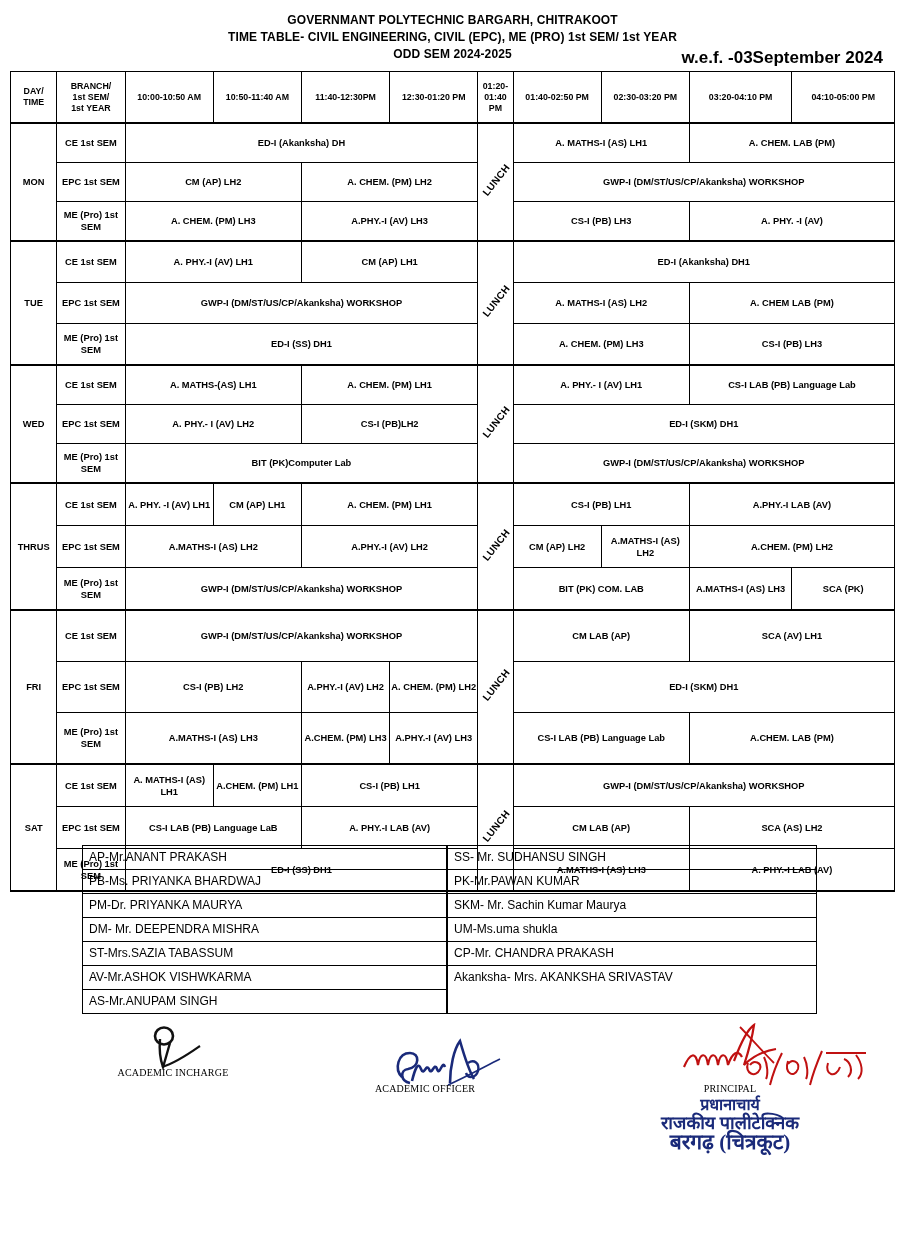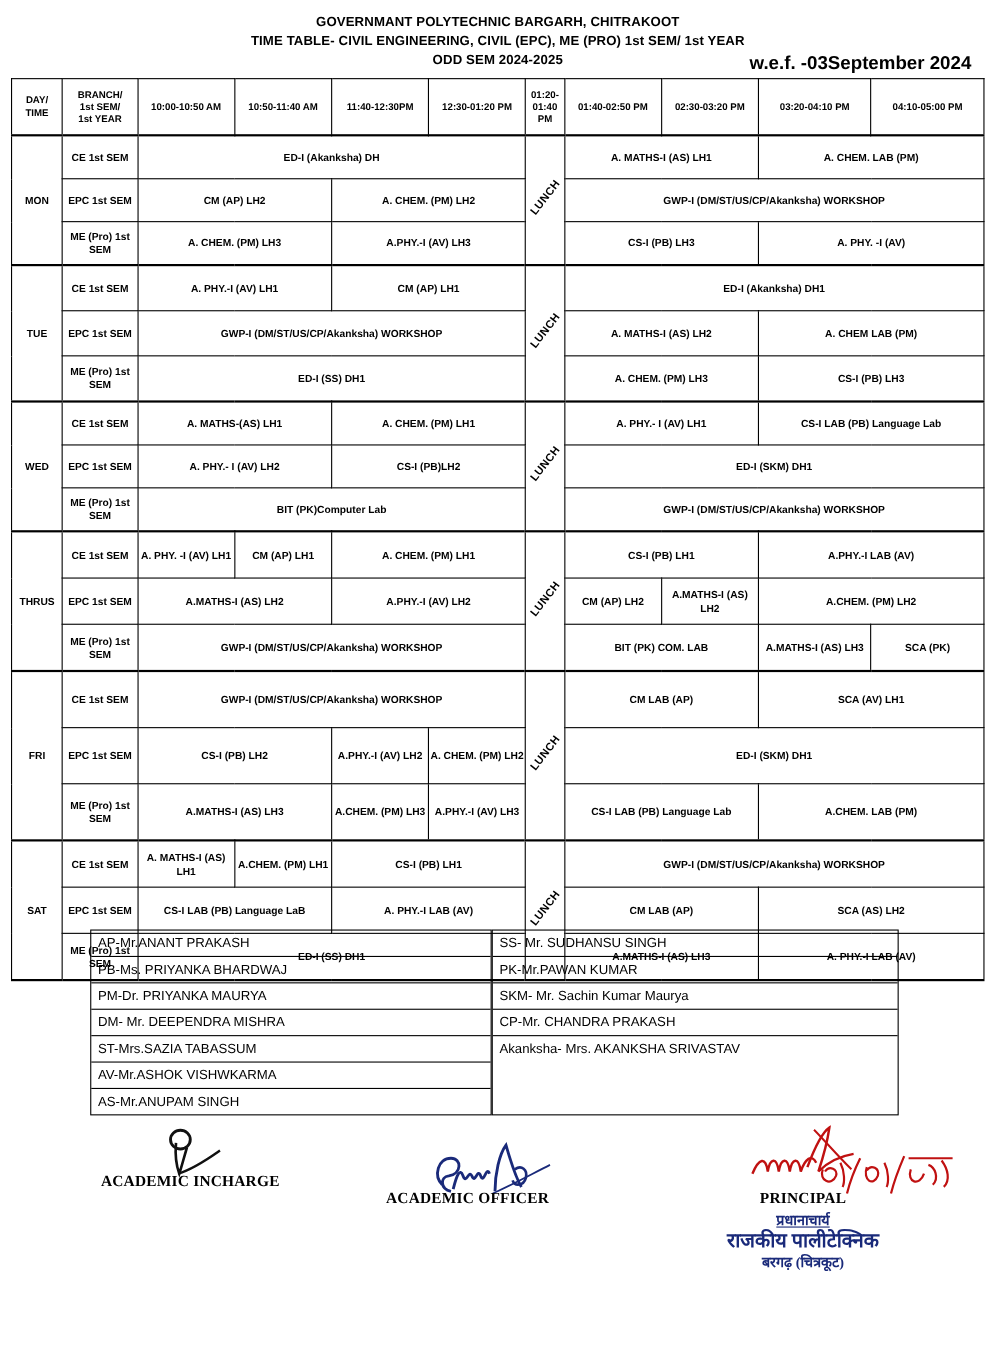--- a/index.html
+++ b/index.html
@@ -132,44 +132,44 @@
   .sig-area {
     position: absolute;
     top: 1015px;
     left: 0;
     width: 905px;
     height: 225px;
   }
   .sig-block { position: absolute; text-align: center; }
   .sig-label {
     font-family: "Liberation Serif", serif;
-    font-weight: bold;
-    font-size: 14px;
+    font-weight: normal;
+    font-size: 10px;
     letter-spacing: 0.2px;
   }
   .sig-incharge { left: 58px; top: 52px; width: 230px; }
   .sig-officer  { left: 300px; top: 68px; width: 250px; }
   .sig-principal{ left: 630px; top: 68px; width: 200px; }
 
   .scribble { position: absolute; pointer-events: none; }
   .ink-black { stroke: #111; fill: none; }
   .ink-blue  { stroke: #1a2a7a; fill: none; }
   .ink-red   { stroke: #c01111; fill: none; }
 
   .hindi-lines {
     color: #1a2a7a;
     font-family: "Liberation Serif", serif;
     font-weight: bold;
     line-height: 19px;
     font-size: 14px;
     margin-top: 1px;
   }
-  .hindi-lines .h1 { font-size: 13px; text-decoration: underline; }
+  .hindi-lines .h1 { font-size: 16px; }
   .hindi-lines .h2 { font-size: 18px; text-align: center; }
-  .hindi-lines .h3 { font-size: 13px; }
+  .hindi-lines .h3 { font-size: 21px; }
 </style>
 </head>
 <body>
 
 <div class="doc-header">
   <div class="line">GOVERNMANT POLYTECHNIC BARGARH, CHITRAKOOT</div>
   <div class="line">TIME TABLE- CIVIL ENGINEERING, CIVIL (EPC), ME (PRO) 1st SEM/ 1st YEAR</div>
   <div class="line">ODD SEM 2024-2025</div>
 </div>
 <div class="wef">w.e.f. -03September 2024</div>
@@ -366,20 +366,21 @@
       <div class="legend-item">PM-Dr. PRIYANKA MAURYA</div>
       <div class="legend-item">DM- Mr. DEEPENDRA MISHRA</div>
       <div class="legend-item">ST-Mrs.SAZIA TABASSUM</div>
       <div class="legend-item">AV-Mr.ASHOK VISHWKARMA</div>
       <div class="legend-item">AS-Mr.ANUPAM SINGH</div>
     </div>
   <div class="legend-box legend-right" id="legend-right">
       <div class="legend-item">SS- Mr. SUDHANSU SINGH</div>
       <div class="legend-item">PK-Mr.PAWAN KUMAR</div>
       <div class="legend-item">SKM- Mr. Sachin Kumar Maurya</div>
+      <div class="legend-item">UM-Ms.uma shukla</div>
       <div class="legend-item">CP-Mr. CHANDRA PRAKASH</div>
       <div class="legend-item">Akanksha- Mrs. AKANKSHA SRIVASTAV</div>
     </div>
 </div>
 
 <div class="sig-area">
 
   <svg class="scribble" style="left:142px; top:10px;" width="90" height="56" viewBox="0 0 90 56">
     <ellipse class="ink-black" cx="22" cy="11" rx="9" ry="8.5" stroke-width="2.6"></ellipse>
     <path class="ink-black" d="M18 14 C17 26, 18 34, 21 42 C23 36, 25 28, 28 18" stroke-width="2.4"></path>

